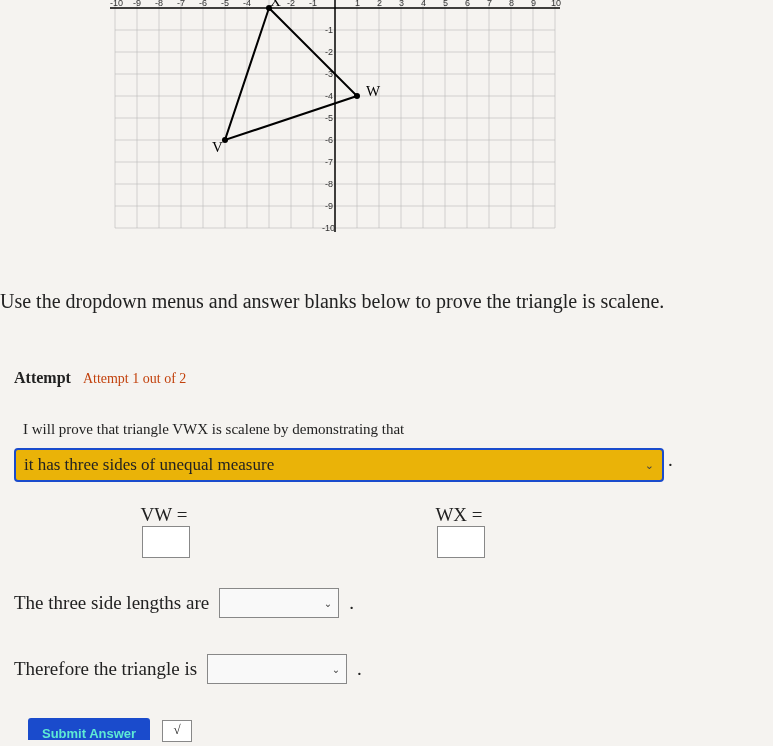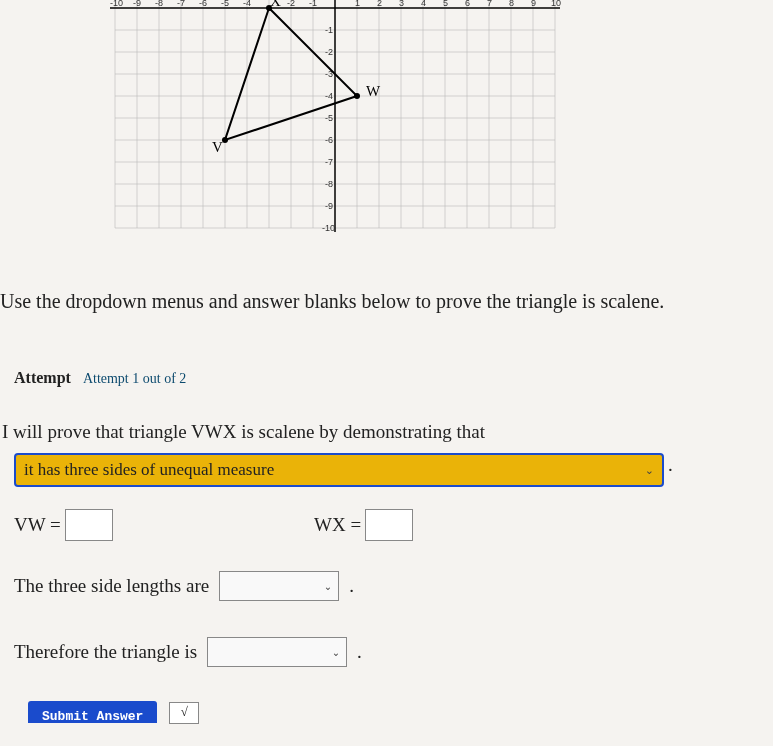--- a/index.html
+++ b/index.html
@@ -23,24 +23,24 @@
   .instruction {
     font-size: 20px;
     margin: 48px 8px 0 0;
     line-height: 1.35;
   }
   .answer-header {
     margin: 54px 0 0 14px;
     font-size: 16px;
   }
   .answer-header .bold { font-weight: bold; }
-  .answer-header .attempt { color: #0c4a6e; font-size: 14px; margin-left: 8px; }
+  .answer-header .attempt { color: #c2410c; font-size: 14px; margin-left: 8px; }
   .proof-line {
-    margin: 34px 0 0 2px;
-    font-size: 19px;
+    margin: 34px 0 0 23px;
+    font-size: 15px;
   }
   .dropdown-wide {
     margin: 10px 0 0 14px;
     width: 650px;
     height: 34px;
     border: 2px solid #1a4bcc;
     border-radius: 4px;
     background: #eab308;
     font-size: 17px;
     font-family: inherit;
@@ -55,21 +55,21 @@
     color: #444;
   }
   .period { margin-left: 4px; font-size: 19px; vertical-align: middle; }
   .measures-row {
     margin: 22px 0 0 14px;
     display: flex;
     align-items: center;
     gap: 0;
     font-size: 19px;
   }
-  .measures-row .group { display: flex; align-items: center; }
+  .measures-row .group { display: flex; align-items: center; flex-direction: column; }
   .measures-row .group:nth-child(1){ width: 300px; }
   .measures-row .group:nth-child(2){ width: 290px; }
   .measures-row .group:nth-child(3){ }
   .blank-input {
     width: 48px;
     height: 32px;
     border: 1px solid #888;
     background: #fff;
     margin-left: 4px;
     font-size: 16px;
@@ -95,27 +95,27 @@
     align-items: center;
     justify-content: flex-end;
   }
   .small-dropdown .caret { font-size: 10px; color: #444; }
   .cursor {
     position: relative;
   }
   .submit-btn {
     margin: 34px 0 0 28px;
     background: #1a4bcc;
-    color: #ffffff;
+    color: #5eead4;
     font-size: 13px;
     font-weight: bold;
     padding: 8px 14px 2px 14px;
     border: none;
     border-radius: 3px 3px 0 0;
-    font-family: Liberation Mono, monospace;
+    font-family: Liberation Sans, sans-serif;
     height: 22px;
     overflow: hidden;
     display: inline-block;
   }
   .sqrt-btn {
     display: inline-block;
     border: 1px solid #888;
     background: #fff;
     width: 30px;
     height: 22px;

